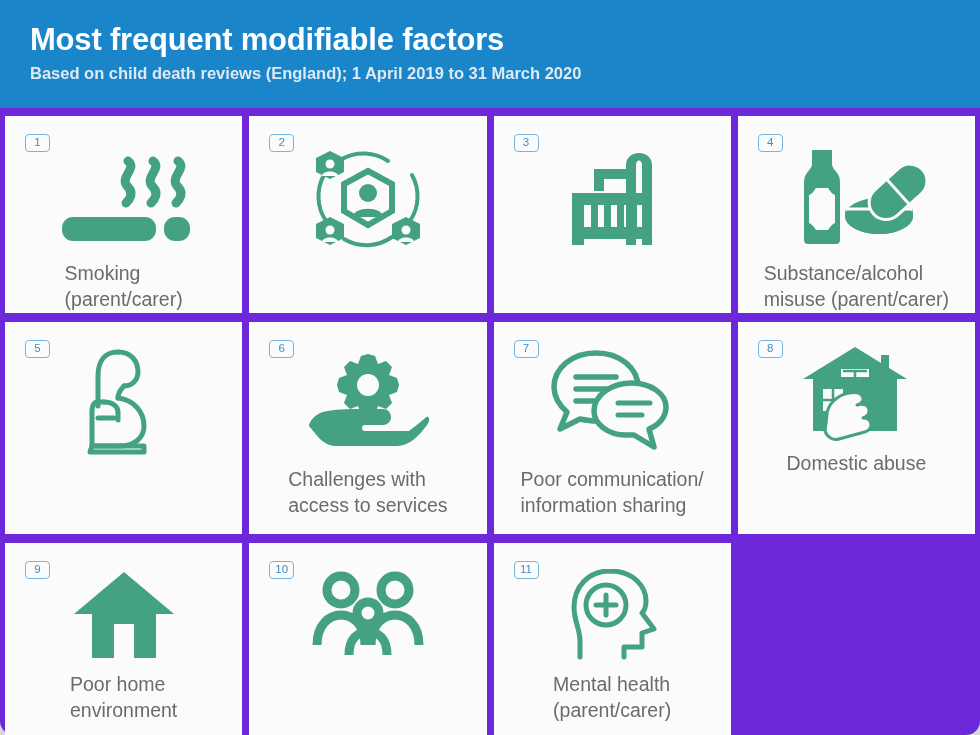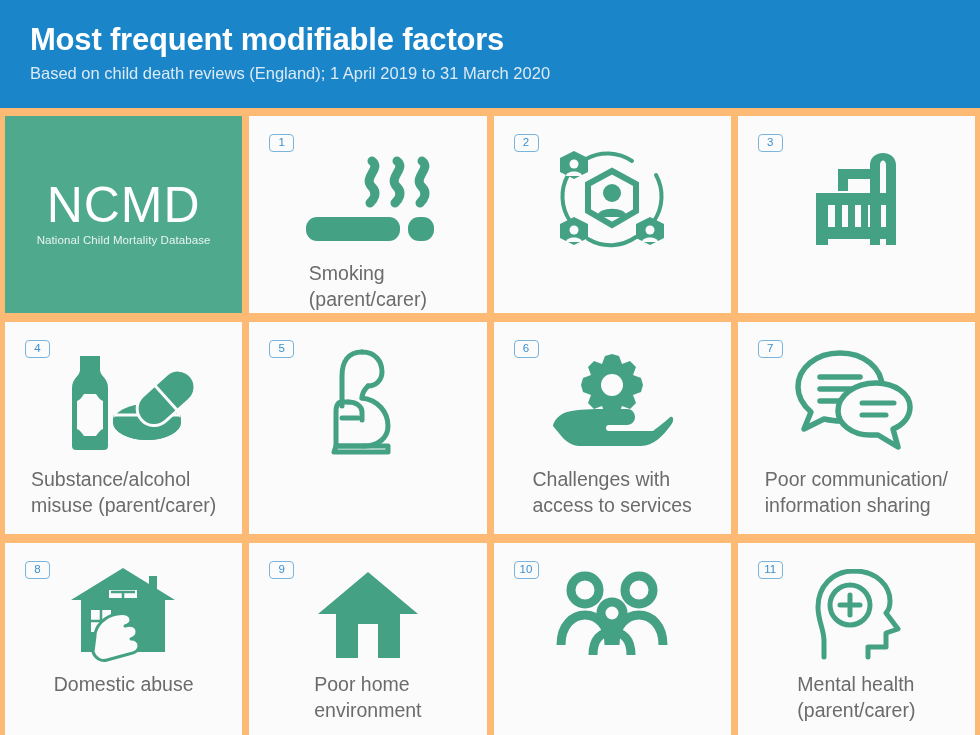--- a/index.html
+++ b/index.html
@@ -10,43 +10,44 @@
     width: 980px;
     height: 735px;
     background: #d9d9d9;
     font-family: "Liberation Sans", sans-serif;
     overflow: hidden;
   }
   .page {
     position: relative;
     width: 980px;
     height: 735px;
-    background: #fdba74;
+    background: #6d28d9;
     box-sizing: border-box;
+    border-radius: 14px;
   }
 
   
   .header {
     height: 108px;
     background: #1a85c8;
     padding: 22px 0 0 30px;
     box-sizing: border-box;
   }
   .header-title {
     color: #ffffff;
     font-size: 31px;
     font-weight: bold;
     line-height: 36px;
     letter-spacing: -0.2px;
     margin: 0;
   }
   .header-subtitle {
     color: #dceaf5;
     font-size: 16.5px;
-    font-weight: normal;
+    font-weight: bold;
     line-height: 22px;
     margin: 4px 0 0 0;
   }
 
   
   .grid {
     position: absolute;
     top: 116px;
     left: 5px;
     width: 970px;
@@ -136,26 +137,20 @@
 
 <div class="page">
 
   <div class="header">
     <div class="header-title">Most frequent modifiable factors</div>
     <div class="header-subtitle">Based on child death reviews (England); 1 April 2019 to 31 March 2020</div>
   </div>
 
   <div class="grid">
 
-    <div class="tile logo-tile">
-      <div class="logo-wrap">
-        <div class="logo-mark">NCMD</div>
-        <div class="logo-sub">National Child Mortality Database</div>
-      </div>
-    </div>
 
     <div class="tile row1">
       <div class="rank-badge">1</div>
       <div class="tile-icon">
         <svg width="140" height="110" viewBox="0 0 140 110">
           <g fill="none" stroke="#45a183" stroke-width="9" stroke-linecap="round">
             <path d="M74 18 C84 26 64 34 74 44 C80 50 76 56 72 60"></path>
             <path d="M99 18 C109 26 89 34 99 44 C105 50 101 56 97 60"></path>
             <path d="M124 18 C134 26 114 34 124 44 C130 50 126 56 122 60"></path>
           </g>

